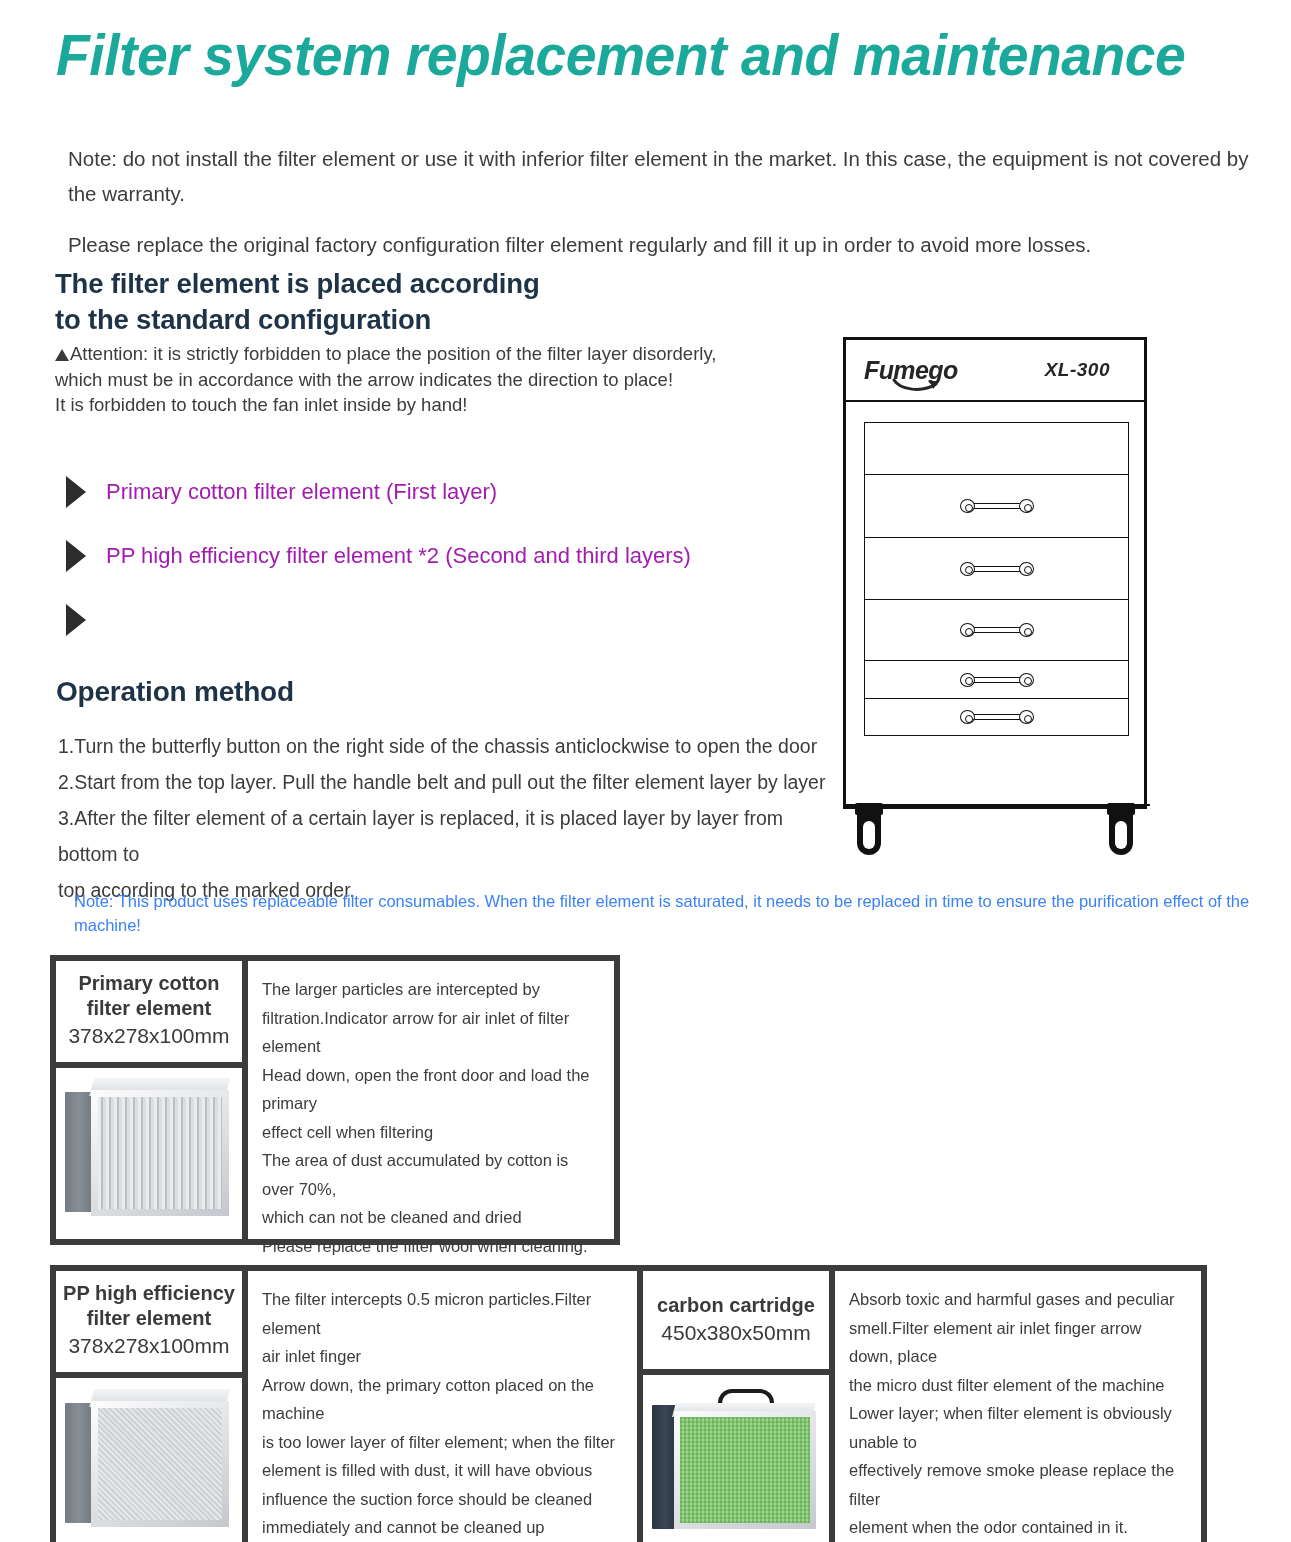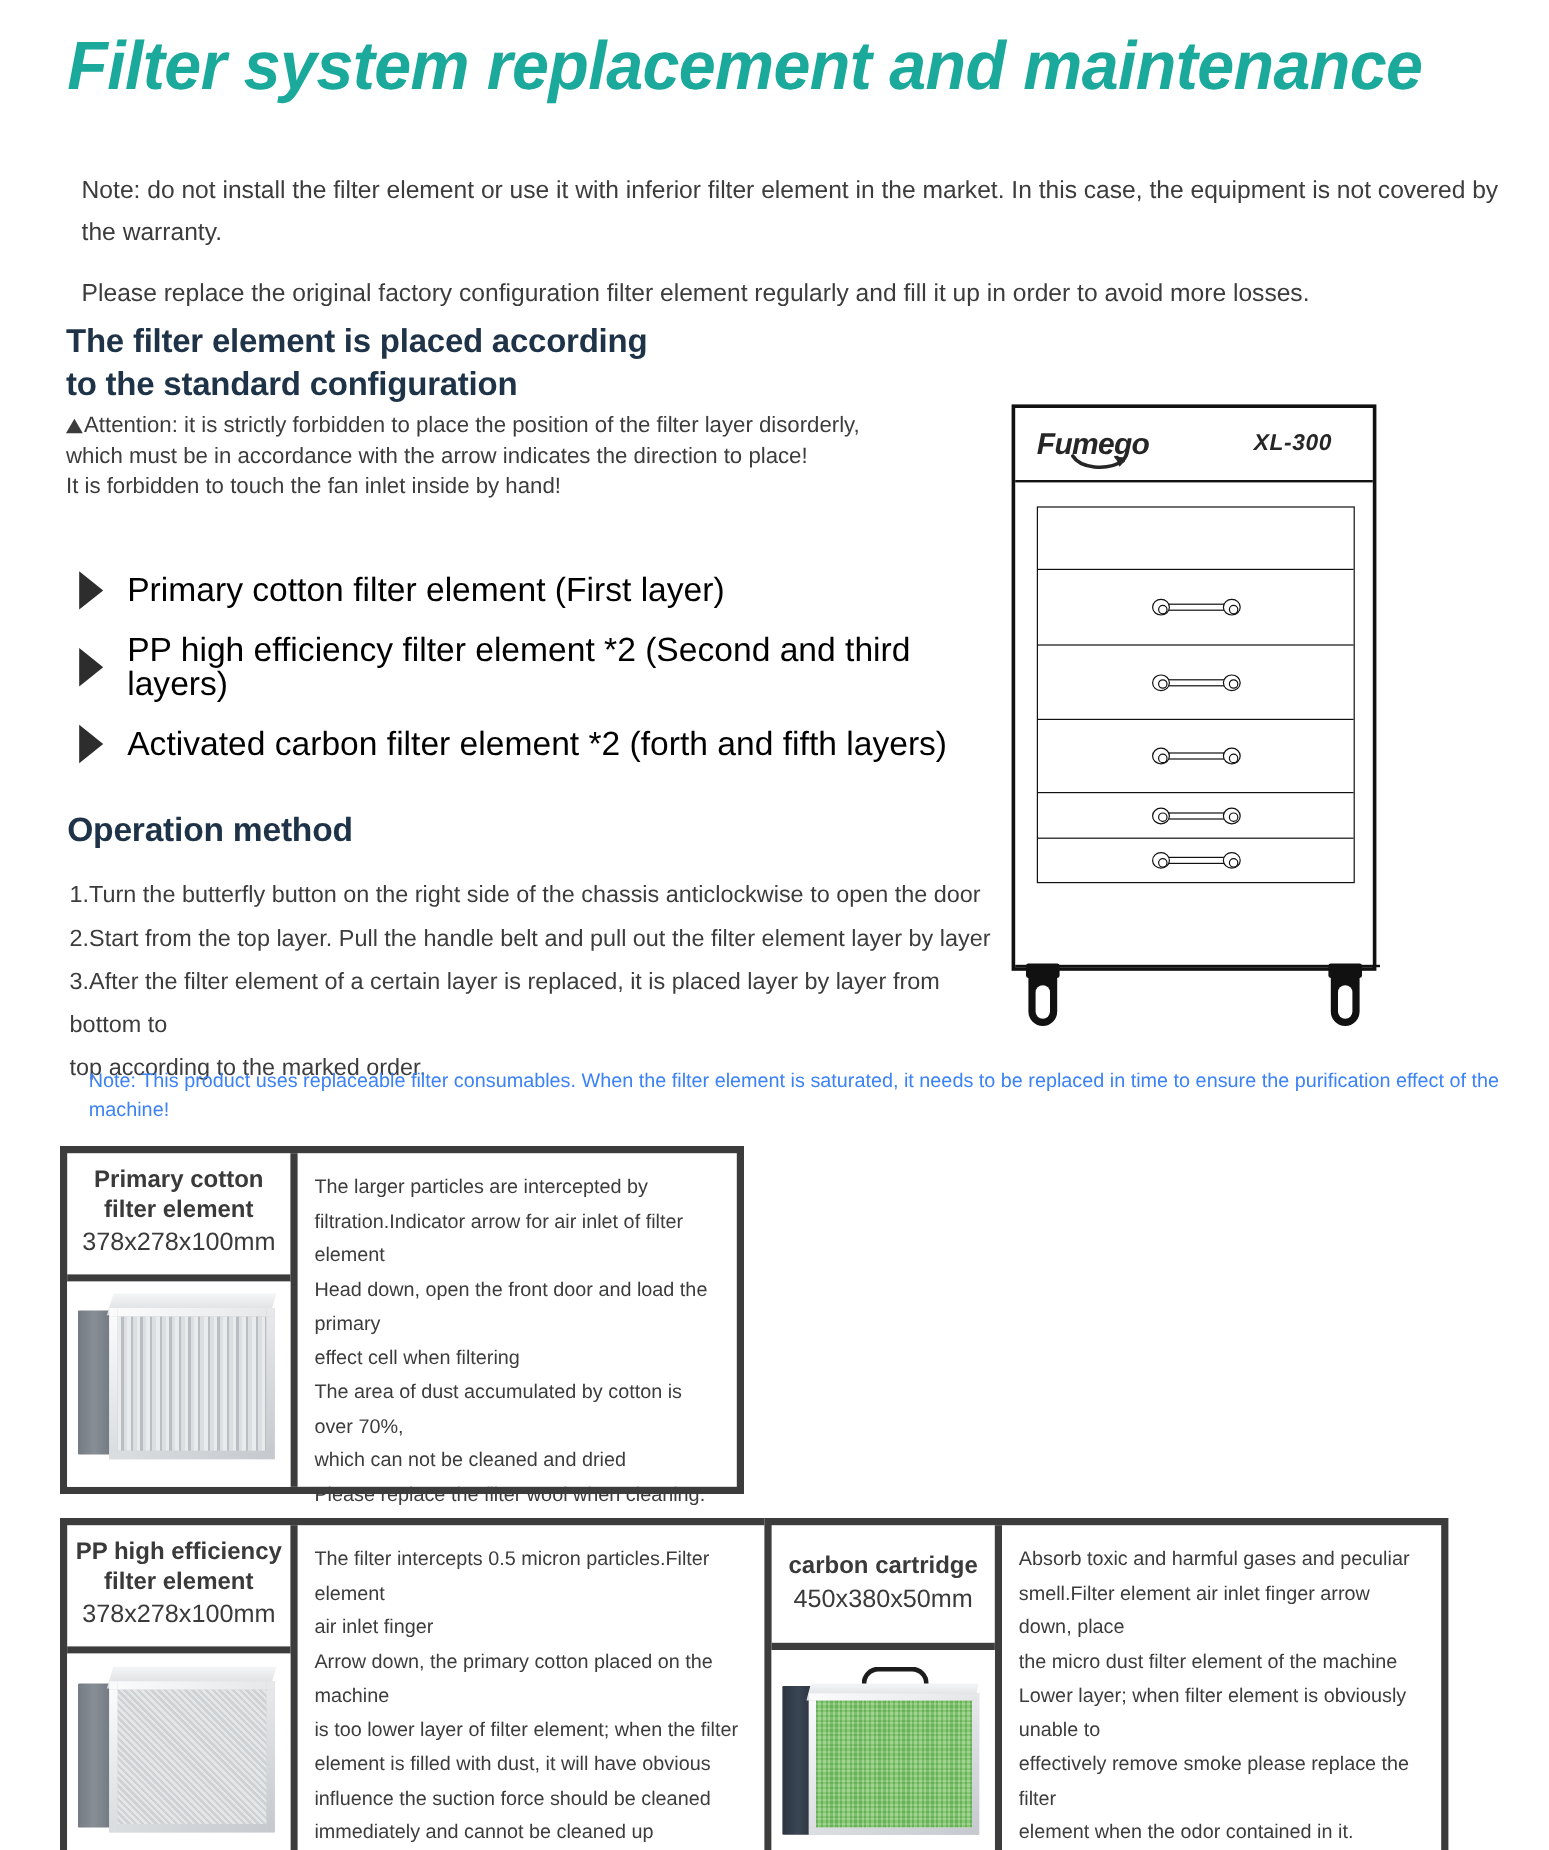--- a/index.html
+++ b/index.html
@@ -90,22 +90,22 @@
   }
   .tri-right {
     width: 0; height: 0;
     border-top: 16px solid transparent;
     border-bottom: 16px solid transparent;
     border-left: 20px solid #2d2d2d;
     margin-right: 20px;
     flex: none;
   }
   .layer-label {
-    font-size: 28px;
-    color: #000000;
+    font-size: 22px;
+    color: #a21caf;
     line-height: 28px;
   }
 
   
   .op-heading {
     position: absolute;
     left: 56px;
     top: 676px;
     font-size: 28px;
     font-weight: 700;
@@ -401,21 +401,20 @@
   <div class="layer-row">
     <span class="tri-right"></span>
     <span class="layer-label">Primary cotton filter element (First layer)</span>
   </div>
   <div class="layer-row">
     <span class="tri-right"></span>
     <span class="layer-label">PP high efficiency filter element *2 (Second and third layers)</span>
   </div>
   <div class="layer-row">
     <span class="tri-right"></span>
-    <span class="layer-label">Activated carbon filter element *2 (forth and fifth layers)</span>
   </div>
 </div>
 
 <div class="op-heading">Operation method</div>
 <div class="op-steps">
   <p>1.Turn the butterfly button on the right side of the chassis anticlockwise to open the door</p>
   <p>2.Start from the top layer. Pull the handle belt and pull out the filter element layer by layer</p>
   <p>3.After the filter element of a certain layer is replaced, it is placed layer by layer from bottom to</p>
   <p>top according to the marked order.</p>
 </div>

